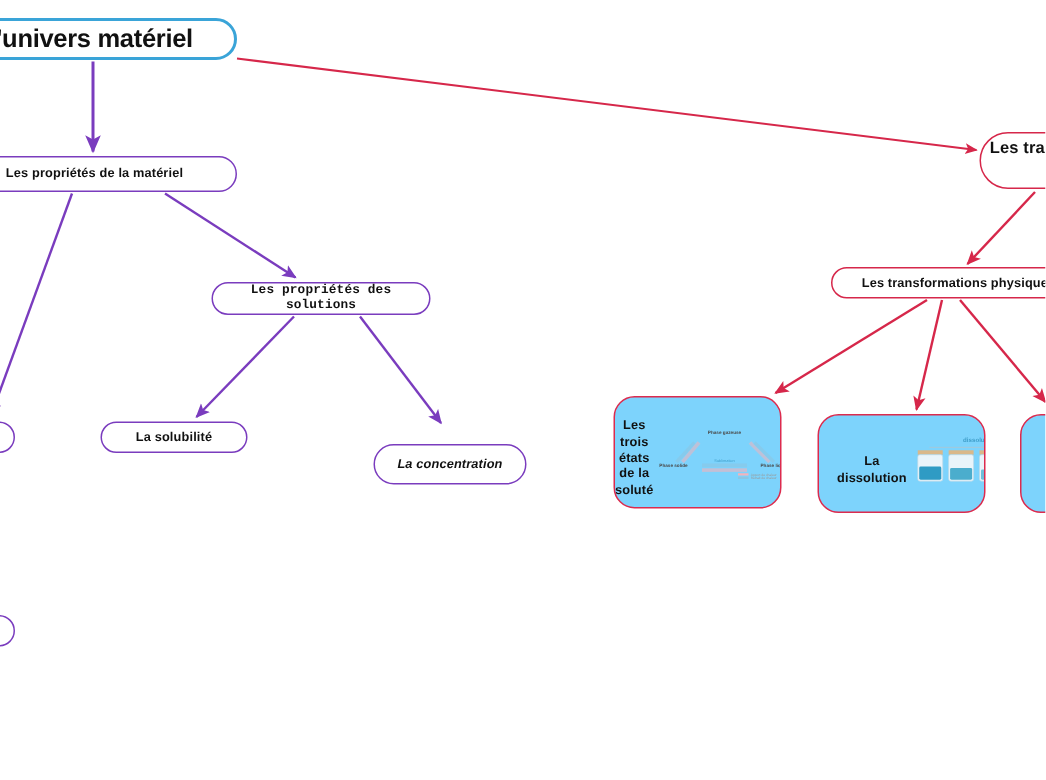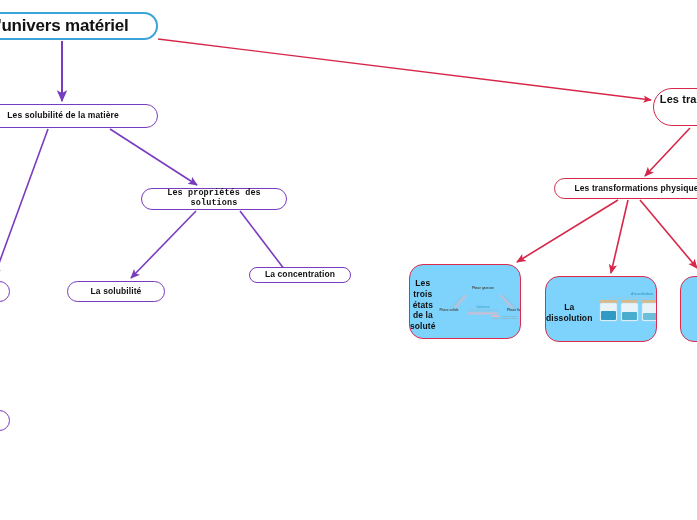--- a/index.html
+++ b/index.html
@@ -122,32 +122,32 @@
     <line x1="628" y1="200" x2="611" y2="273" stroke="#d6274a" stroke-width="1.6" marker-end="url(#arrow-red)"></line>
 
     <line x1="640" y1="200" x2="697" y2="268" stroke="#d6274a" stroke-width="1.6" marker-end="url(#arrow-red)"></line>
   </svg>
 
   <div class="node root" style="left:-42px; top:12px; width:200px; height:28px;">
     <span>L'univers matériel</span>
   </div>
 
   <div class="node purple" style="left:-32px; top:104px; width:190px; height:24px;">
-    <span>Les solubilité de la matière</span>
+    <span>Les propriétés de la matériel</span>
   </div>
 
   <div class="node purple" style="left:141px; top:188px; width:146px; height:22px;font-family:Liberation Mono, monospace;">
     <span>Les propriétés des solutions</span>
   </div>
 
   <div class="node purple" style="left:67px; top:281px; width:98px; height:21px;">
     <span>La solubilité</span>
   </div>
 
-  <div class="node purple" style="left:249px; top:267px; width:102px; height:16px;">
+  <div class="node purple" style="left:249px; top:296px; width:102px; height:27px;font-style:italic;">
     <span>La concentration</span>
   </div>
 
   <div class="node purple" style="left:-84px; top:281px; width:94px; height:21px;">
     <span></span>
   </div>
 
   <div class="node purple" style="left:-84px; top:410px; width:94px; height:21px;">
     <span></span>
   </div>
@@ -180,21 +180,21 @@
         <text x="13" y="27" font-size="3.1" font-weight="bold" fill="#4a4a4a" text-anchor="middle" font-family="'Liberation Sans',sans-serif">Phase solide</text>
         <text x="81" y="27" font-size="3.1" font-weight="bold" fill="#4a4a4a" text-anchor="middle" font-family="'Liberation Sans',sans-serif">Phase liquide</text>
         <rect x="56" y="31.5" width="7" height="1.5" fill="#f3b3bb"></rect>
         <text x="64.5" y="33" font-size="2.2" fill="#9a9a9a" font-family="'Liberation Sans',sans-serif">Apport de chaleur</text>
         <rect x="56" y="33.8" width="7" height="1.5" fill="#8cc6e2"></rect>
         <text x="64.5" y="35.3" font-size="2.2" fill="#9a9a9a" font-family="'Liberation Sans',sans-serif">Retrait de chaleur</text>
       </svg>
     </div>
   </div>
 
-  <div class="card" style="left:545px; top:276px; width:112px; height:66px;">
+  <div class="card" style="left:545px; top:276px; width:112px; height:66px;padding-left:12px;">
     <div class="card-title">La dissolution</div>
     <div class="card-fig">
       <svg width="100" height="40" viewBox="0 0 100 40" xmlns="http://www.w3.org/2000/svg">
         <text x="50" y="5.5" font-size="4.2" font-weight="bold" fill="#3f9ec9" text-anchor="middle" font-family="'Liberation Sans',sans-serif">dissolution</text>
         <line x1="16" y1="9" x2="84" y2="9" stroke="#bfbfbf" stroke-width="0.4"></line>
         <g>
           <rect x="8" y="11" width="17" height="3" fill="#d9b88a"></rect>
           <rect x="8" y="14" width="17" height="18" rx="1.5" fill="#e9f4fa" stroke="#b9d9e8" stroke-width="0.5"></rect>
           <rect x="9" y="22" width="15" height="9" rx="1" fill="#2f9bc4"></rect>
         </g>

